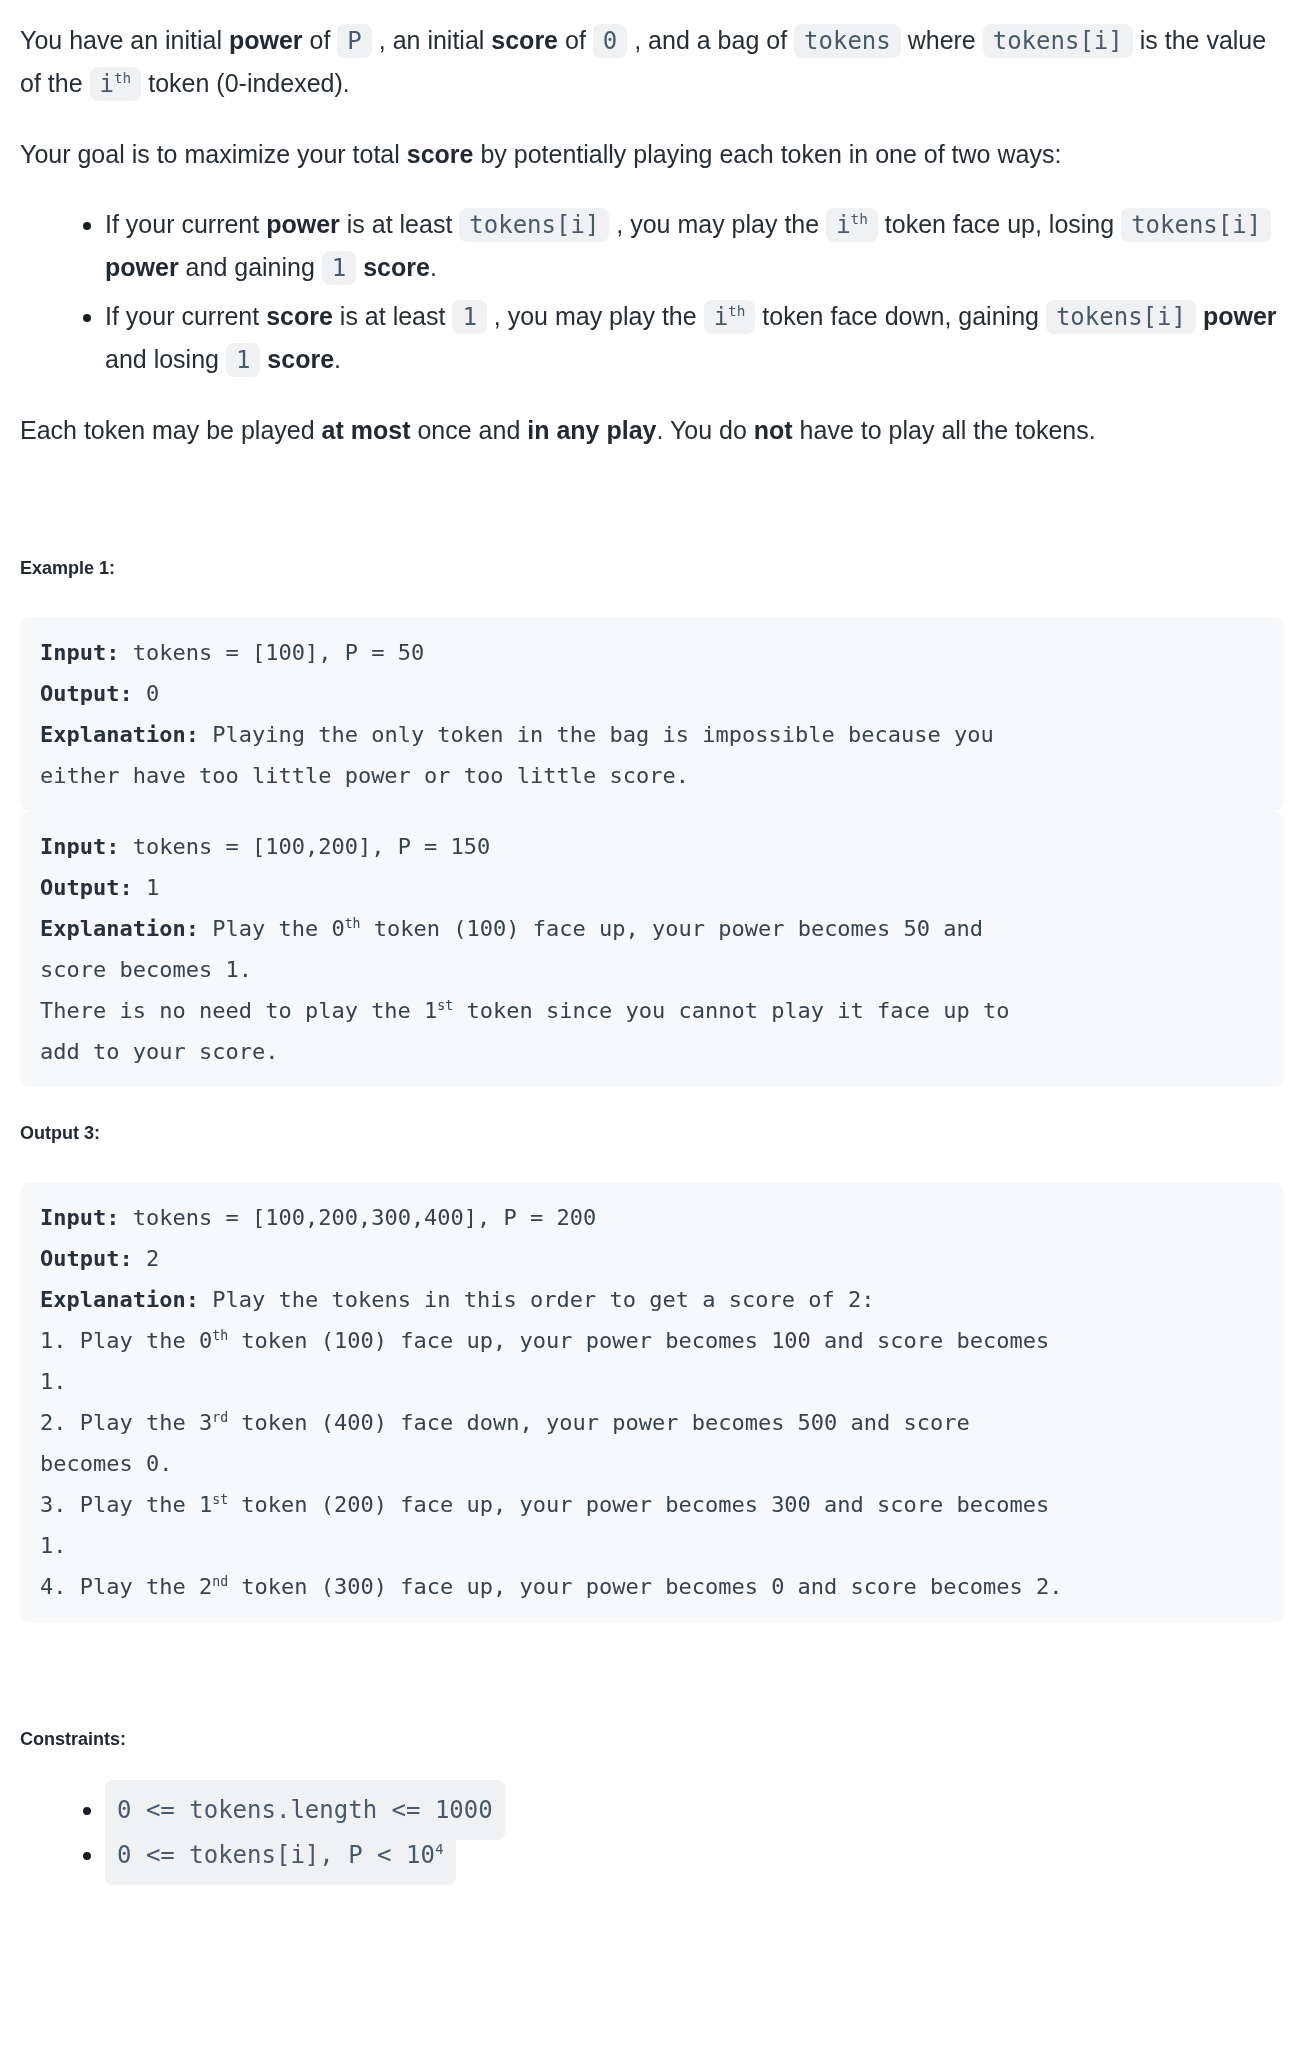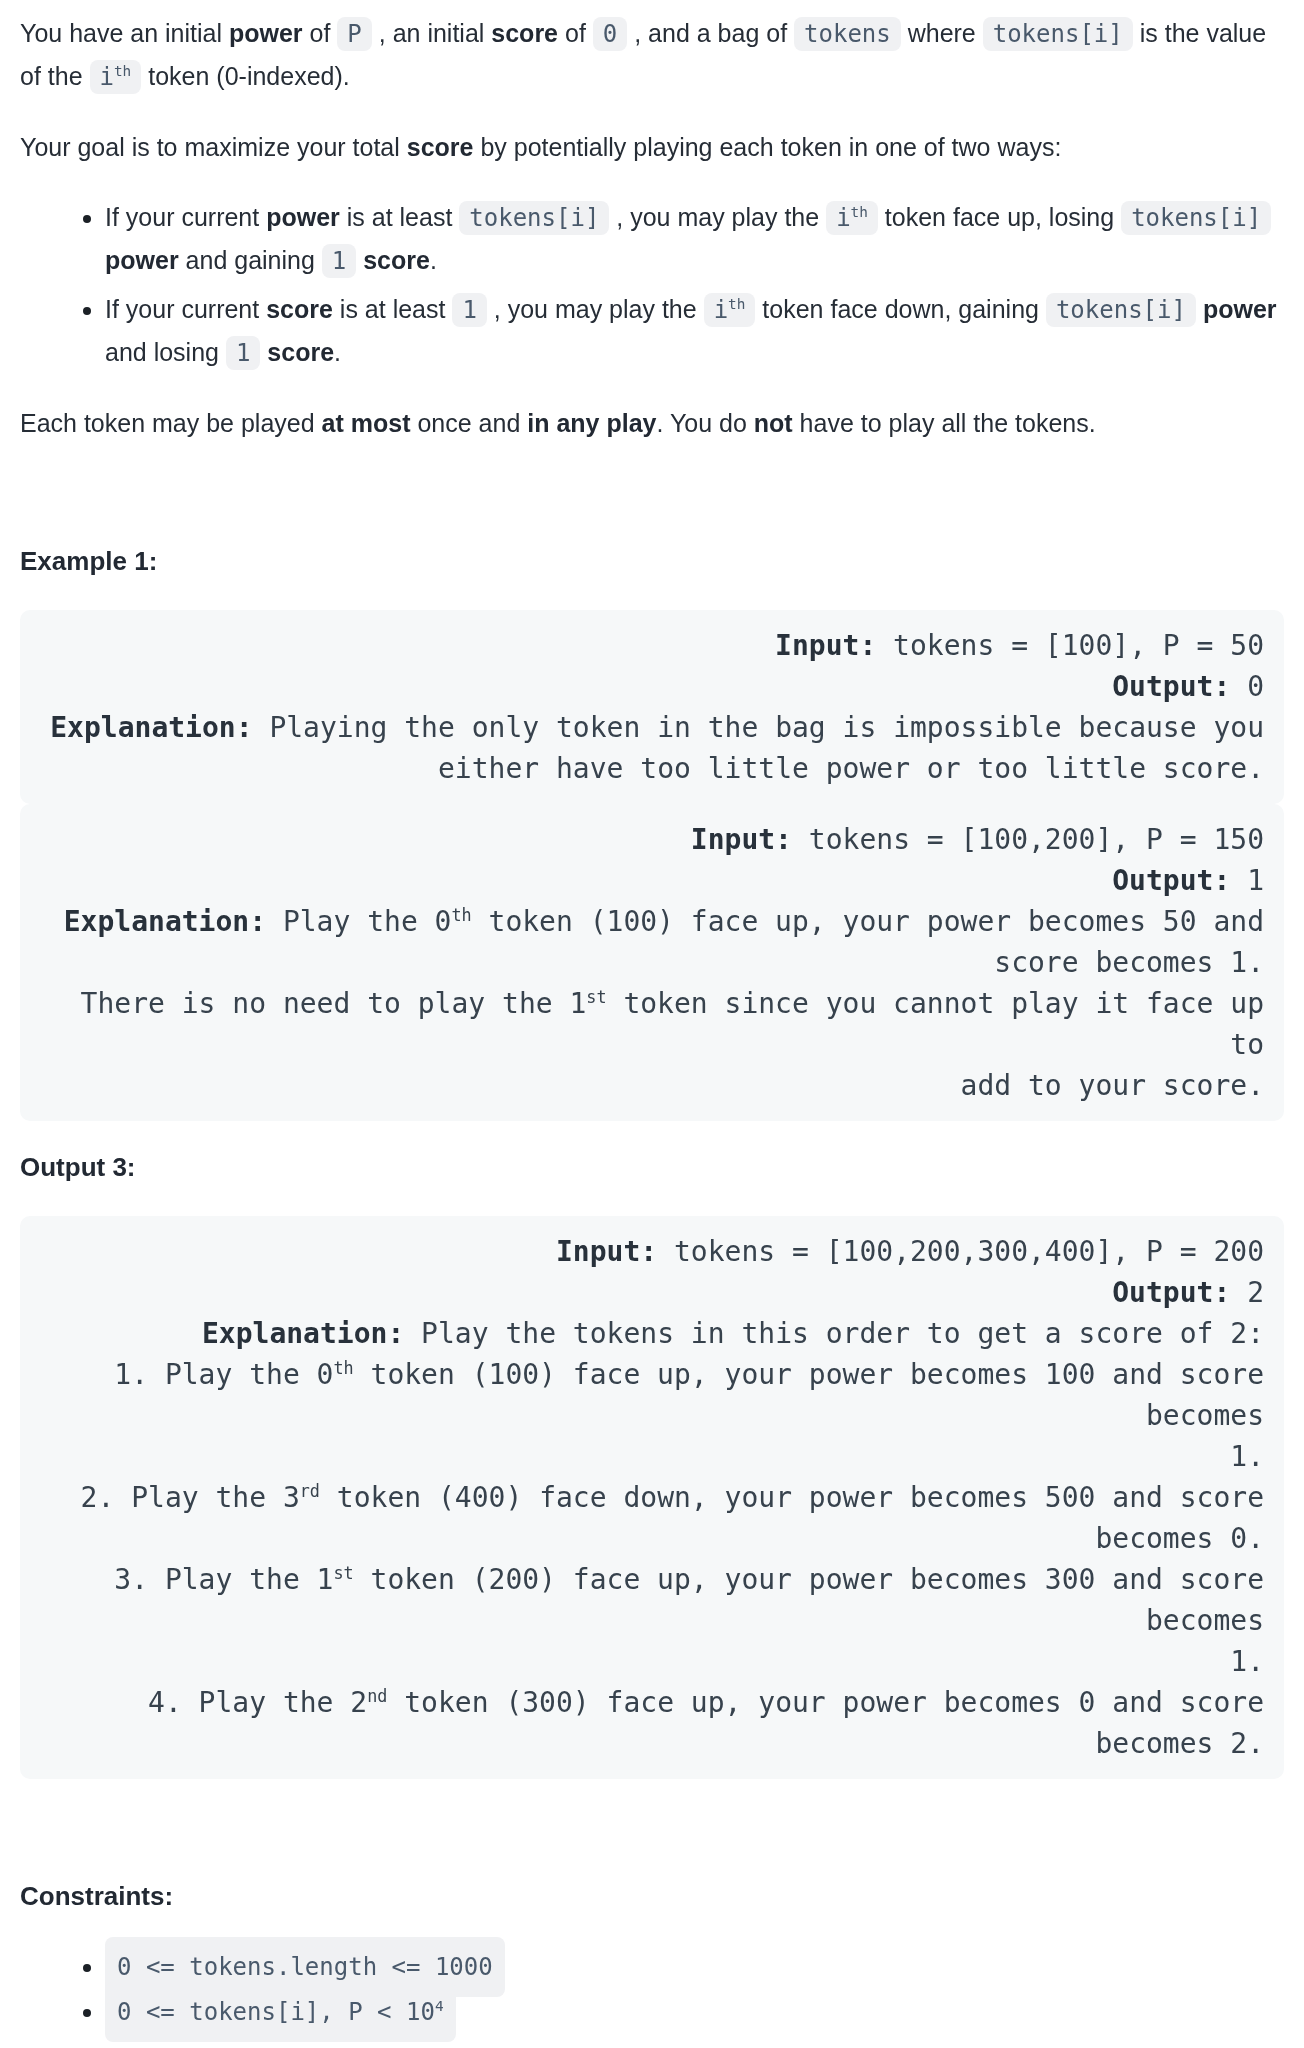--- a/index.html
+++ b/index.html
@@ -22,21 +22,21 @@
   }
   .container{
     width:1304px;
     min-height:2048px;
     padding:12px 20px 26px 20px;
   }
   p{
     margin:28px 0;
     line-height:42px;
   }
-  p:first-child{margin-top:0;}
+  p:first-child{margin-top:7px;}
   strong{font-weight:700;color:#222933;}
   em{font-style:italic;}
   .code{
     font-family:"DejaVu Sans Mono", monospace;
     font-size:24px;
     color:var(--code-text);
     background:var(--code-bg);
     border-radius:8px;
     padding:3px 10px;
     white-space:nowrap;
@@ -51,39 +51,38 @@
     padding-left:85px;
     list-style:disc;
   }
   li{
     line-height:42px;
     margin-bottom:6px;
     color:var(--text);
   }
   li::marker{color:#1b2026;}
   h3{
-    font-size:26px;
+    font-size:18px;
     font-weight:700;
     color:#222933;
     line-height:42px;
     margin:25px 0 28px 0;
   }
   h3.gap-top{margin-top:96px;}
   pre{
     margin:0;
     background:var(--pre-bg);
     border-radius:10px;
     padding:15px 20px;
     font-family:"DejaVu Sans Mono", monospace;
-    font-size:28px;
+    font-size:22px;
     line-height:41px;
     color:var(--pre-text);
     white-space:pre-wrap;
     overflow-wrap:break-word;
-    text-align:right;
   }
   pre strong{color:var(--pre-bold);font-weight:700;}
   ul.constraints-list li{
     line-height:42px;
     margin-bottom:2px;
   }
   ul.constraints-list .code{padding:16px 12px;}
 </style>
 </head>
 <body>

